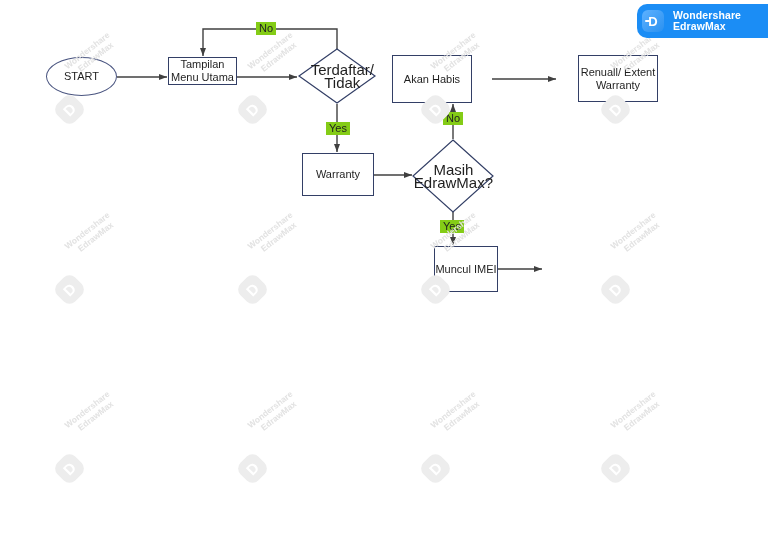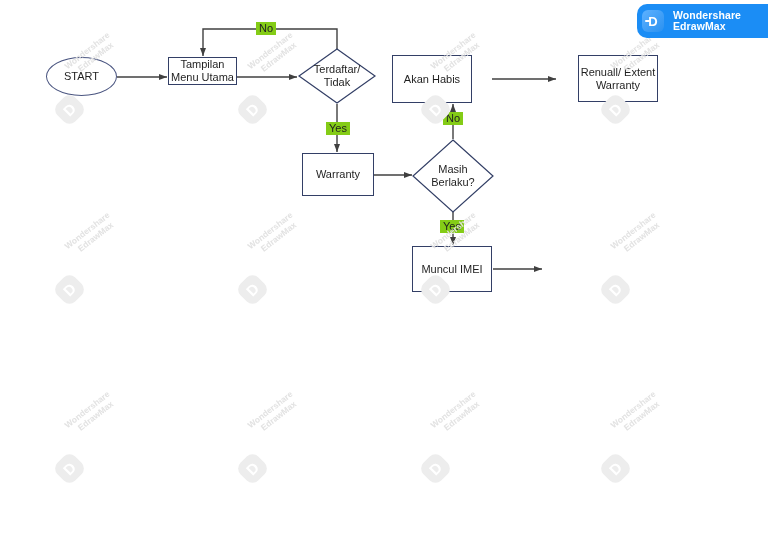--- a/index.html
+++ b/index.html
@@ -22,22 +22,22 @@
     text-align: center;
     font-size: 11px; line-height: 13px; color: #1f1f1f;
     background: #ffffff;
     box-sizing: border-box;
     z-index: 2;
   }
   .node-label { white-space: pre-line; }
   .proc { border: 1.5px solid #333f66; }
   .term { border: 1.3px solid #4a5580; border-radius: 50%; }
   .diam-label {
-    position: absolute; display: flex; align-items: center; justify-content: center;
-    text-align: center; font-size: 11px; line-height: 13px; color: #1f1f1f;
+    position: absolute; display: flex; align-items: center; justify-content: flex-end;
+    text-align: center; font-size: 15px; line-height: 13px; color: #1f1f1f;
     background: transparent; z-index: 2;
   }
 
   
   .edge-label {
     position: absolute;
     background: #84cc16;
     color: #1f1f1f;
     font-size: 11px; line-height: 13px;
     padding: 0 3px;
@@ -138,33 +138,33 @@
     <span class="node-label">Terdaftar/
 Tidak</span>
   </div>
 
   <div class="node proc" style="left:302px; top:153px; width:72px; height:43px;">
     <span class="node-label">Warranty</span>
   </div>
 
   <div class="diam-label" style="left:413px; top:162px; width:80px; height:28px;">
     <span class="node-label">Masih
-Berlaku?</span>
+EdrawMax?</span>
   </div>
 
   <div class="node proc" style="left:392px; top:55px; width:80px; height:48px;">
     <span class="node-label">Akan Habis</span>
   </div>
 
   <div class="node proc" style="left:578px; top:55px; width:80px; height:47px;">
     <span class="node-label">Renuall/ Extent
 Warranty</span>
   </div>
 
-  <div class="node proc" style="left:412px; top:246px; width:80px; height:46px;">
+  <div class="node proc" style="left:434px; top:246px; width:64px; height:46px;">
     <span class="node-label">Muncul IMEI</span>
   </div>
 
 
   <span class="edge-label" style="left:256px; top:22px;">No</span>
   <span class="edge-label" style="left:326px; top:122px;">Yes</span>
   <span class="edge-label" style="left:443px; top:112px;">No</span>
   <span class="edge-label" style="left:440px; top:220px;">Yes</span>
 
   <div class="badge">

